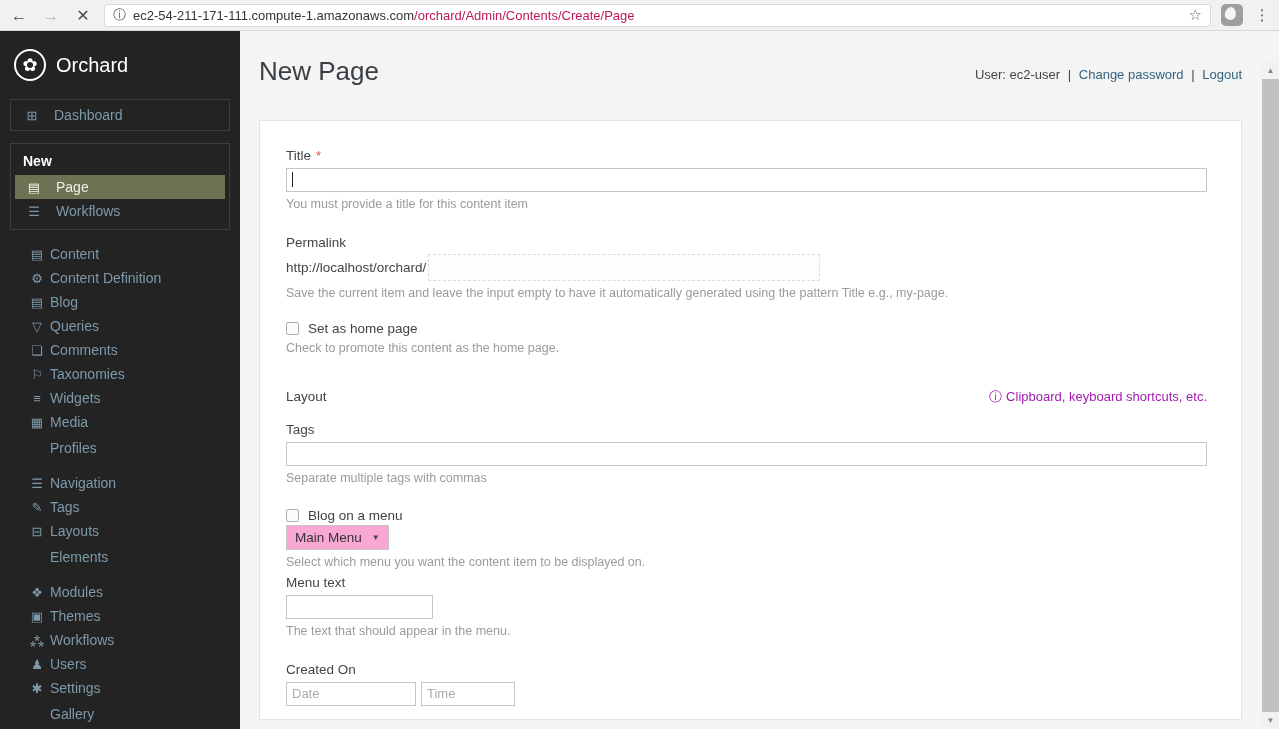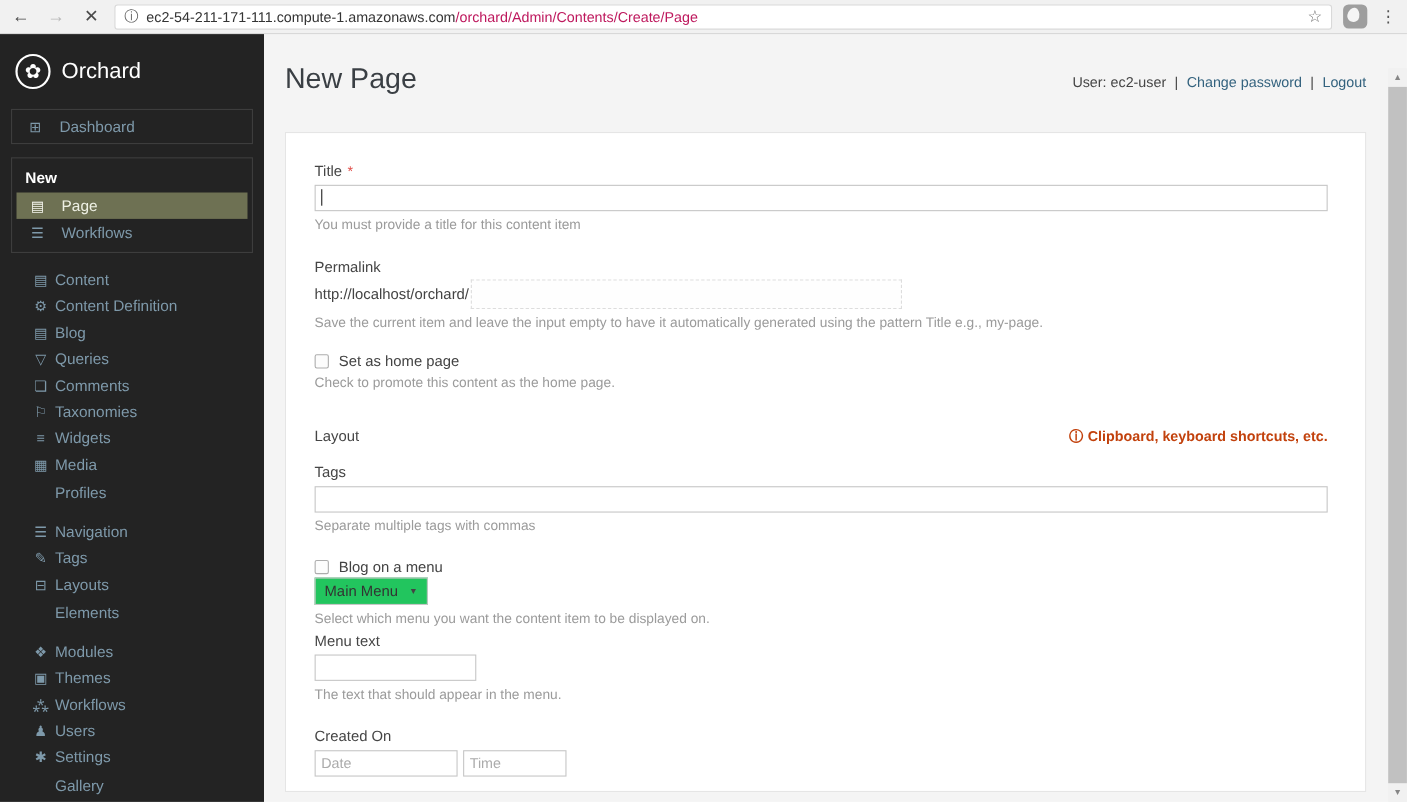--- a/index.html
+++ b/index.html
@@ -98,28 +98,28 @@
   .permalink-prefix { font-size:13.5px; color:#434343; }
   .dashed-input { width:392px; height:27px; border:1px dashed #ddd; background:#fefefe; margin-left:2px; }
 
   .check-row { display:flex; align-items:center; gap:9px; }
   .checkbox { width:13px; height:13px; border:1px solid #adadad; background:#fcfcfc; border-radius:2px; flex:none; cursor:pointer; }
   .check-label { font-size:13.5px; color:#434343; }
 
   .sec-permalink { margin-top:22px; }
   .sec-home { margin-top:20px; }
   .sec-layout { margin-top:32px; display:flex; justify-content:space-between; align-items:center; }
-  .layout-link { font-size:13px; color:#c2410c; text-decoration:none; cursor:pointer;font-weight:bold; }
+  .layout-link { font-size:13px; color:#a21caf; text-decoration:none; cursor:pointer; }
   .layout-link .info-glyph { margin-right:4px; font-size:13px; }
   .sec-tags { margin-top:15px; }
   .tags-input { width:100%; }
   .sec-menu { margin-top:22px; }
   .select-box {
     display:inline-flex; align-items:center; gap:10px; border:1px solid #c6c6c6;
-    background:#22c55e; height:25px; padding:0 8px; margin-top:2px; font-size:13.5px; color:#333; cursor:pointer;
+    background:#f9a8d4; height:25px; padding:0 8px; margin-top:2px; font-size:13.5px; color:#333; cursor:pointer;
   }
   .select-caret { font-size:8px; color:#444; }
   .menutext-label { margin-top:4px; }
   .menutext-input { width:147px; }
   .sec-created { margin-top:22px; }
   .created-row { margin-top:4px; display:flex; gap:5px; }
   .date-input { width:130px; }
   .time-input { width:94px; }
 
   

